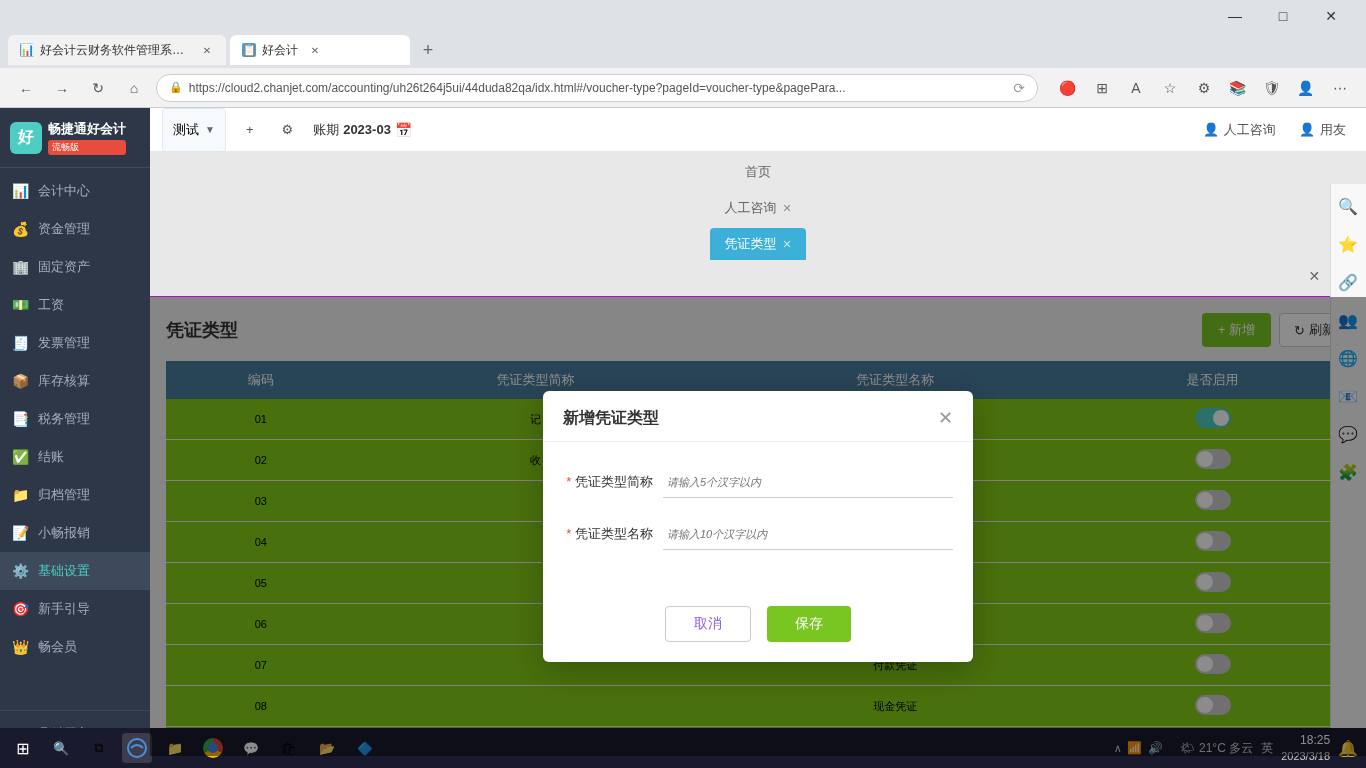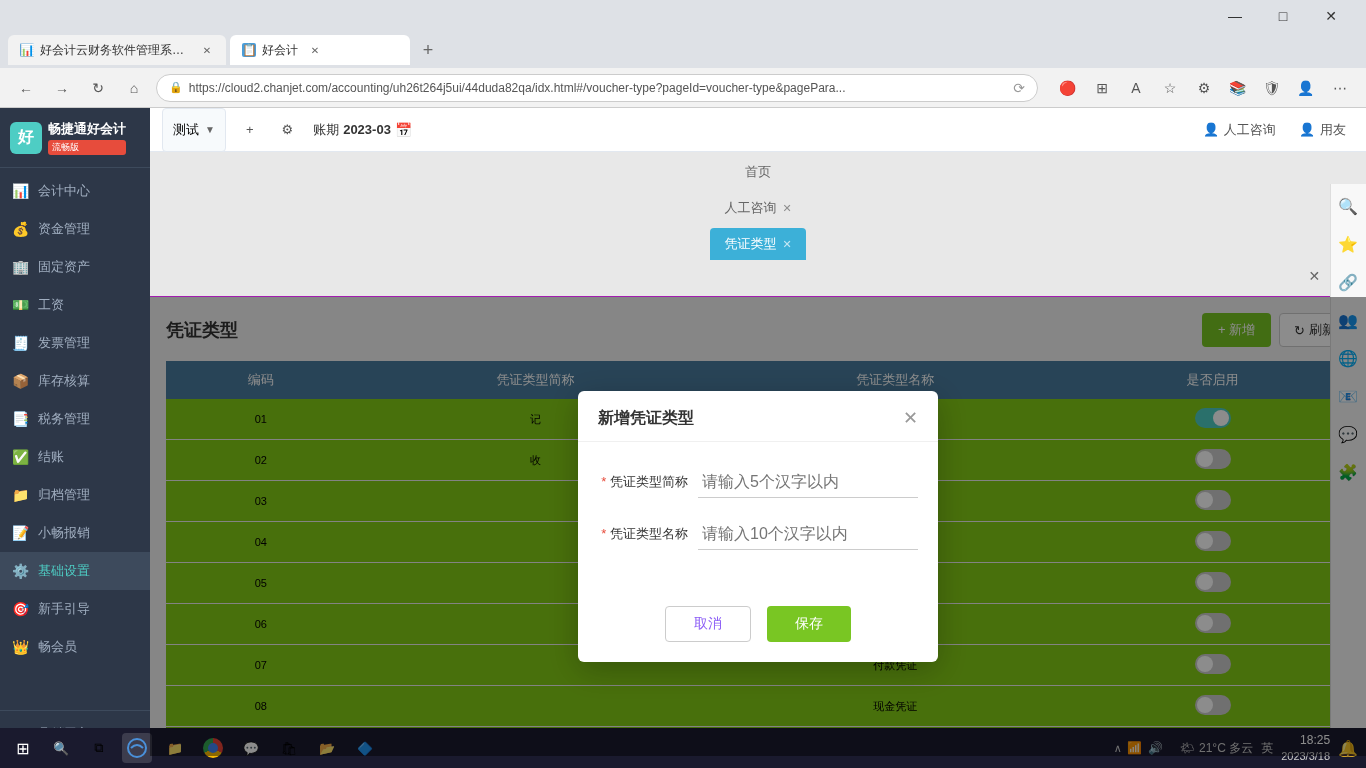--- a/index.html
+++ b/index.html
@@ -61,29 +61,29 @@
     .data-table thead { background: #4a7c9e; color: white; }
     .data-table th { padding: 10px 16px; text-align: center; font-weight: normal; font-size: 13px; }
     .data-table td { padding: 9px 16px; text-align: center; font-size: 11px; border-bottom: 1px solid #eee; }
     .toggle { width: 36px; height: 20px; border-radius: 10px; background: #ccc; position: relative; display: inline-block; cursor: pointer; }
     .toggle.on { background: #4ecdc4; }
     .toggle::after { content: ''; position: absolute; width: 16px; height: 16px; background: white; border-radius: 50%; top: 2px; left: 2px; transition: left 0.2s; }
     .toggle.on::after { left: 18px; }
 
     
     .dialog-overlay { position: absolute; top: 0; left: 0; right: 0; bottom: 0; background: rgba(0,0,0,0.45); display: flex; align-items: center; justify-content: center; z-index: 100; }
-    .dialog { background: white; border-radius: 6px; padding: 0; width: 360px; box-shadow: 0 8px 32px rgba(0,0,0,0.25); }
+    .dialog { background: white; border-radius: 6px; padding: 0; width: 430px; box-shadow: 0 8px 32px rgba(0,0,0,0.25); }
     .dialog-header { padding: 16px 20px 12px; border-bottom: 1px solid #f0f0f0; display: flex; align-items: center; justify-content: space-between; }
     .dialog-title { font-size: 16px; font-weight: bold; color: #333; }
     .dialog-close { font-size: 18px; color: #999; cursor: pointer; }
     .dialog-body { padding: 24px 20px; }
     .form-row { display: flex; align-items: center; margin-bottom: 20px; }
     .form-label { width: 100px; font-size: 13px; color: #333; text-align: right; padding-right: 10px; flex-shrink: 0; }
     .form-label::before { content: '* '; color: #e74c3c; }
-    .form-input { flex: 1; height: 32px; border: none; border-bottom: 1px solid #ccc; outline: none; font-size: 16px; padding: 0 4px; background: transparent; }
+    .form-input { flex: 1; height: 32px; border: none; border-bottom: 1px solid #ccc; outline: none; font-size: 11px; padding: 0 4px; background: transparent; font-style: italic; }
     .dialog-footer { padding: 12px 20px 20px; display: flex; justify-content: center; gap: 16px; }
     .btn-cancel { background: white; color: #8b5cf6; border: 1px solid #ccc; padding: 8px 28px; border-radius: 4px; cursor: pointer; font-size: 14px; }
     .btn-save { background: #79c623; color: white; border: none; padding: 8px 28px; border-radius: 4px; cursor: pointer; font-size: 14px; }
     .panel-btn { padding: 4px 8px; color: #666; cursor: pointer; font-size: 14px; }
 
     
     .taskbar { height: 40px; background: #1a1a2e; display: flex; align-items: center; padding: 0 8px; gap: 8px; position: absolute; bottom: 0; left: 0; right: 0; }
     .taskbar-start { width: 30px; height: 30px; display: flex; align-items: center; justify-content: center; color: white; font-size: 16px; cursor: pointer; }
     .taskbar-icon { width: 30px; height: 30px; display: flex; align-items: center; justify-content: center; cursor: pointer; border-radius: 4px; }
     .taskbar-right { margin-left: auto; display: flex; align-items: center; gap: 8px; color: white; font-size: 12px; }

